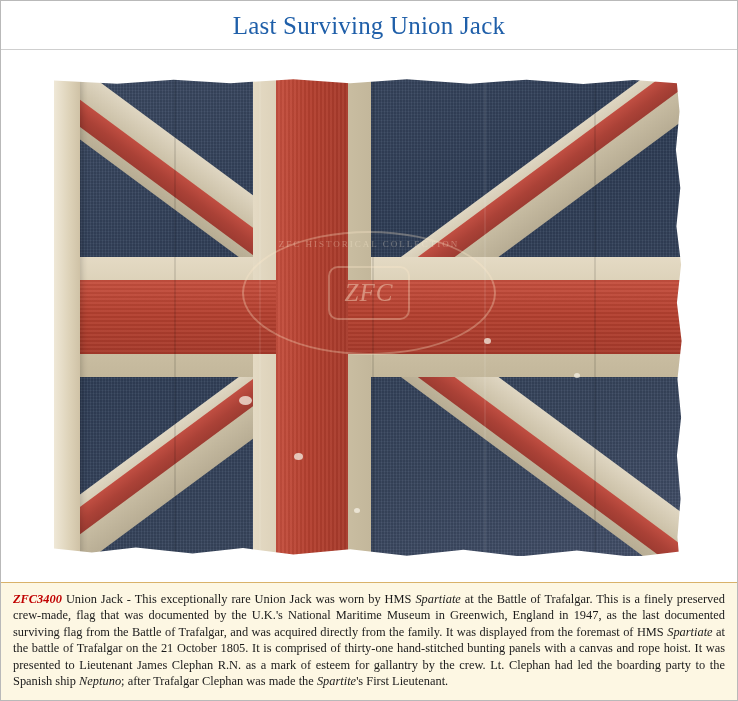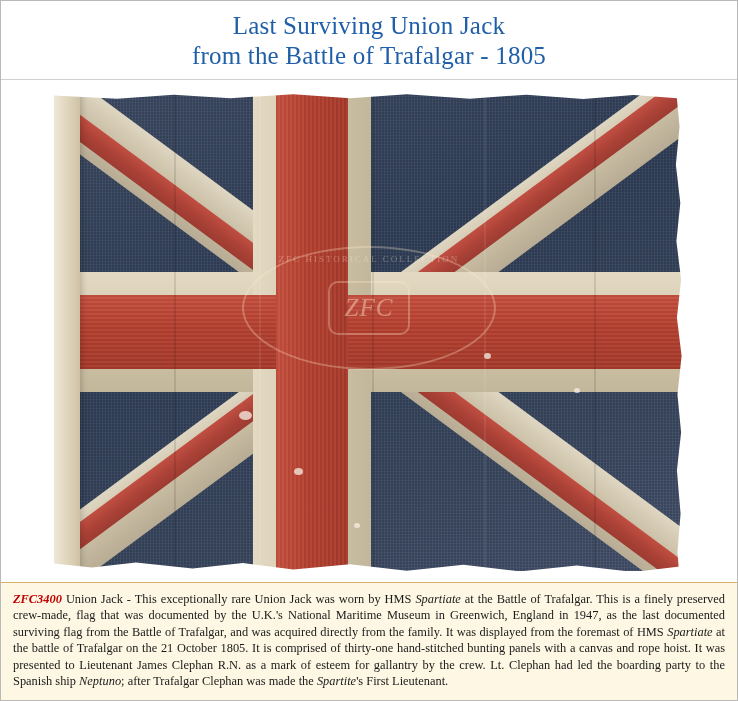--- a/index.html
+++ b/index.html
@@ -236,21 +236,20 @@
   }
   .it { font-style: italic; }
 </style>
 </head>
 <body>
 
 <div class="page">
 
   <div class="title-block">
     <div class="title-line">Last Surviving Union Jack</div>
-    <div class="title-line">from the Battle of Trafalgar - 1805</div>
   </div>
 
   <div class="image-area">
     <div class="flag-wrap">
       <div class="flag-photo">
         <div class="field"></div>
 
         <div class="diag d1"></div>
         <div class="diag d2"></div>
         <div class="diag-red r1"></div>

